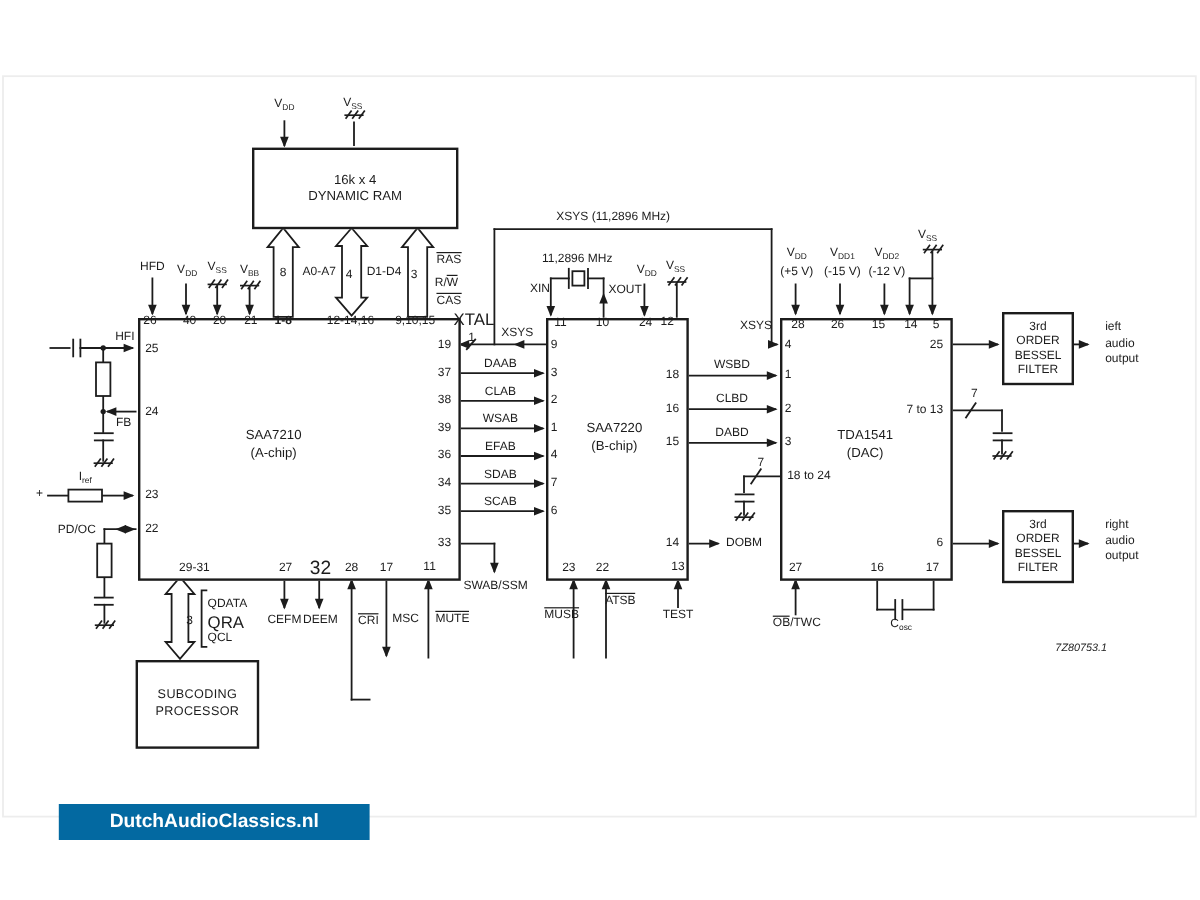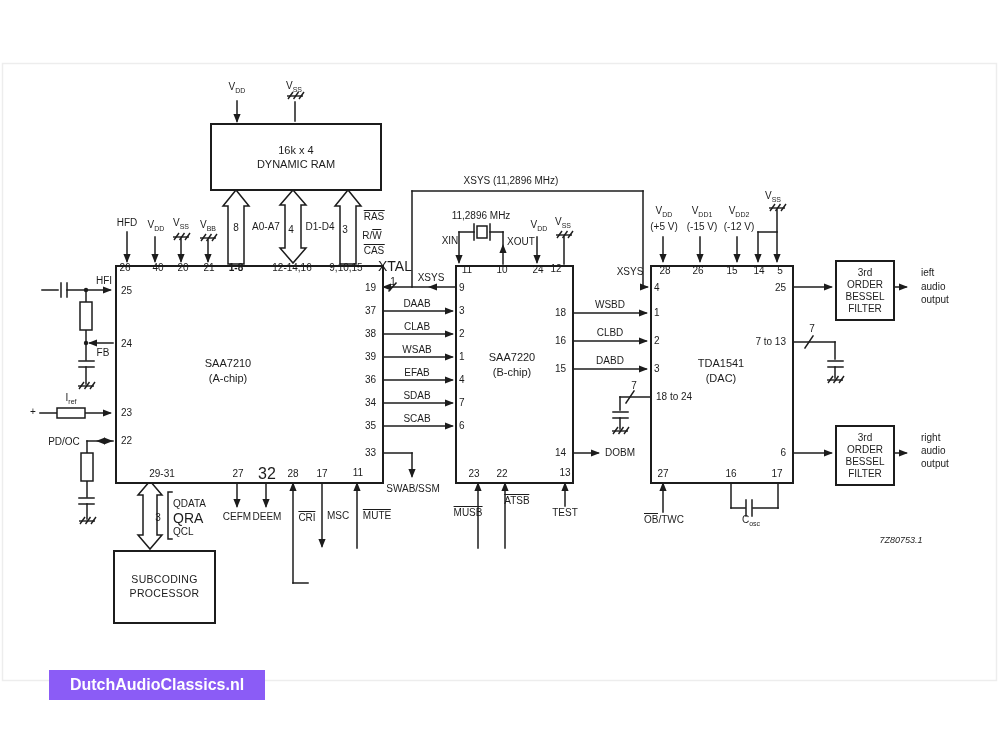--- a/index.html
+++ b/index.html
@@ -369,17 +369,17 @@
       <div class="lbl" style="left: 751px; top: 521px; font-size: 10px; transform: translate(-50%, -50%);"><span>C</span><span class="sub">osc</span></div>
       <div class="lbl" style="left: 921px; top: 273px; font-size: 10px; transform: translate(0px, -50%);"><span>ieft</span></div>
       <div class="lbl" style="left: 921px; top: 287px; font-size: 10px; transform: translate(0px, -50%);"><span>audio</span></div>
       <div class="lbl" style="left: 921px; top: 300px; font-size: 10px; transform: translate(0px, -50%);"><span>output</span></div>
       <div class="lbl" style="left: 921px; top: 438px; font-size: 10px; transform: translate(0px, -50%);"><span>right</span></div>
       <div class="lbl" style="left: 921px; top: 451px; font-size: 10px; transform: translate(0px, -50%);"><span>audio</span></div>
       <div class="lbl" style="left: 921px; top: 464px; font-size: 10px; transform: translate(0px, -50%);"><span>output</span></div>
       <div class="lbl" style="left: 901px; top: 540px; font-size: 9px; font-style: italic; transform: translate(-50%, -50%);"><span>7Z80753.1</span></div>
     </div>
 
-  <div class="banner" id="banner" style="left: 49px; top: 670px; width: 216px; height: 30px; background: #8b5cf6; color: rgb(255, 255, 255);">
+  <div class="banner" id="banner" style="left: 49px; top: 670px; width: 259px; height: 30px; background: #0369a1; color: rgb(255, 255, 255);">
     <span>DutchAudioClassics.nl</span>
   </div>
 
 </div>
 
 </body></html>

